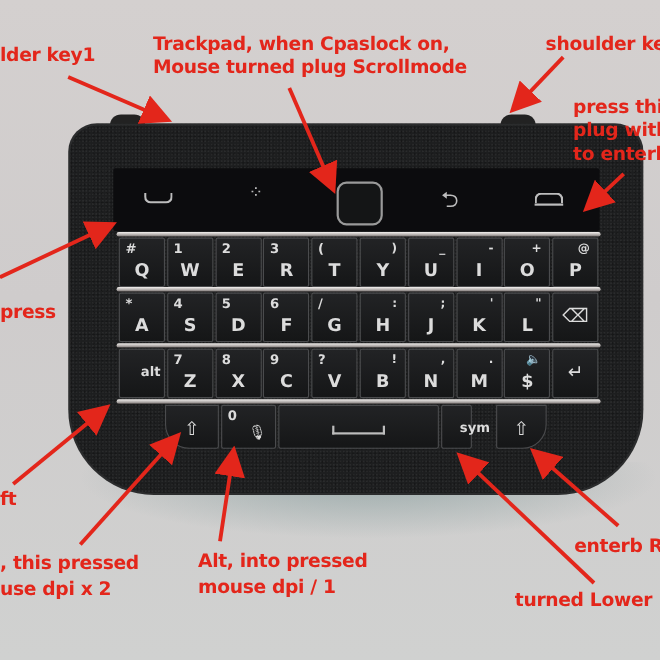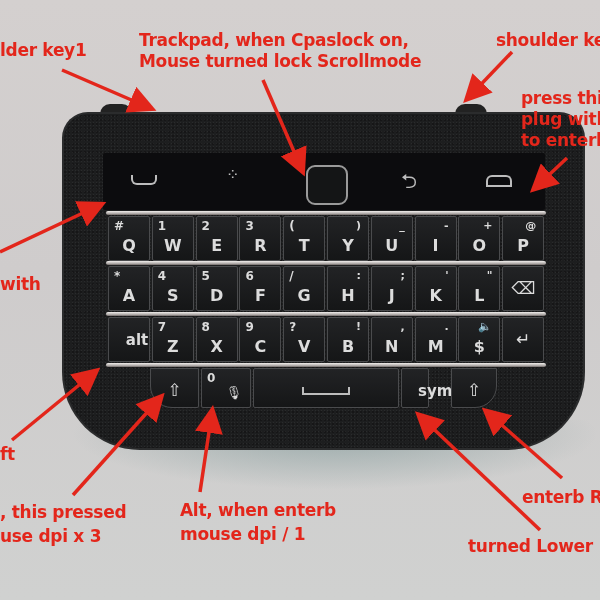--- a/index.html
+++ b/index.html
@@ -22,21 +22,21 @@
   .ic-back{left:298px;top:14px;font-size:20px;color:#bdbdbd;}
   .ic-bb{left:123px;top:18px;font-size:16px;color:#bdbdbd;letter-spacing:-3px;line-height:7px;}
   .trackpad{position:absolute;left:203px;top:12px;width:38px;height:36px;border:2px solid #9a9a9a;border-radius:9px;background:#141516;}
   .chrome{position:absolute;left:106px;width:440px;height:4px;border-radius:2px;
     background:linear-gradient(180deg,#f2efed,#a8a3a1 70%,#6b6463);}
   .key{position:absolute;height:45px;background:linear-gradient(180deg,#222325,#151617);
     border:1px solid #4a4b4d;border-radius:2px;box-sizing:border-box;color:#dcdcdc;}
   .key .main{position:absolute;left:0;right:0;bottom:5px;text-align:center;font-size:16px;font-weight:bold;}
   .key .alt{position:absolute;left:5px;top:2px;font-size:12px;font-weight:bold;}
   .key .altr{position:absolute;right:7px;top:2px;font-size:11px;font-weight:bold;}
-  .key .center{position:absolute;left:16px;right:0;top:13px;text-align:center;font-size:15px;font-weight:bold;}
+  .key .center{position:absolute;left:16px;right:0;top:13px;text-align:center;font-size:12px;font-weight:bold;}
   .key .icon{position:absolute;left:0;right:0;top:11px;text-align:center;font-size:17px;}
   .space-bar{position:absolute;left:50%;top:18px;margin-left:-24px;width:44px;height:6px;border:2px solid #bdbdbd;border-top:none;}
   .label{position:absolute;color:#e3261b;font-family:"DejaVu Sans",sans-serif;font-weight:bold;font-size:17px;line-height:21px;white-space:nowrap;letter-spacing:-.3px;}
   svg.arrows{position:absolute;left:0;top:0;}
 </style>
 </head>
 <body>
 
 <div class="shadow"></div>
 <div class="bump" style="left:100px"></div>
@@ -208,25 +208,25 @@
     <line x1="12" y1="440" x2="95" y2="372"></line>
     <line x1="73" y1="495" x2="160" y2="398"></line>
     <line x1="200" y1="492" x2="212" y2="412"></line>
     <line x1="540" y1="530" x2="420" y2="416"></line>
     <line x1="562" y1="478" x2="487" y2="412"></line>
   </g>
 </svg>
 
 <div class="label" style="left:0;top:40px">lder key1</div>
 <div class="label" style="left:139px;top:30px">Trackpad, when Cpaslock on,</div>
-<div class="label" style="left:139px;top:51px">Mouse turned lock Scrollmode</div>
+<div class="label" style="left:139px;top:51px">Mouse turned plug Scrollmode</div>
 <div class="label" style="left:496px;top:30px">shoulder key</div>
 <div class="label" style="left:521px;top:88px">press this</div>
 <div class="label" style="left:521px;top:109px">plug with</div>
 <div class="label" style="left:521px;top:130px">to enterb</div>
-<div class="label" style="left:0;top:274px">with</div>
+<div class="label" style="left:0;top:274px">press</div>
 <div class="label" style="left:0;top:444px">ft</div>
 <div class="label" style="left:0;top:502px">, this pressed</div>
-<div class="label" style="left:0;top:526px">use dpi x 3</div>
-<div class="label" style="left:180px;top:500px">Alt,  when enterb</div>
+<div class="label" style="left:0;top:526px">use dpi x 2</div>
+<div class="label" style="left:180px;top:500px">Alt,  into pressed</div>
 <div class="label" style="left:180px;top:524px">mouse dpi / 1</div>
 <div class="label" style="left:468px;top:536px">turned Lower</div>
 <div class="label" style="left:522px;top:487px">enterb R</div>
 
 </body></html>

